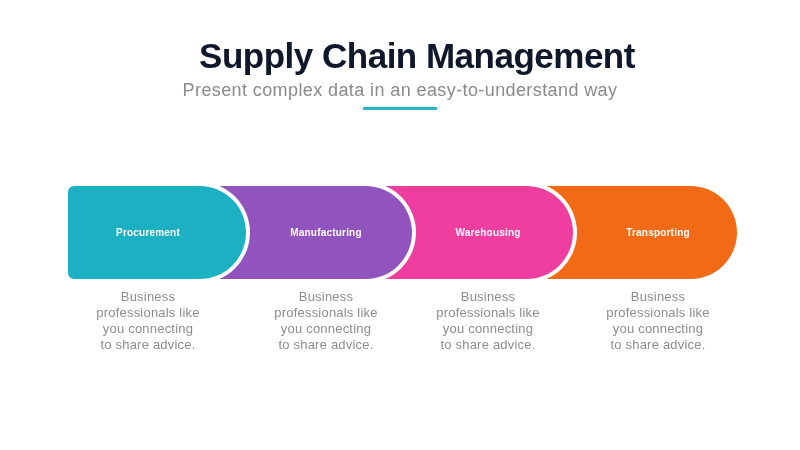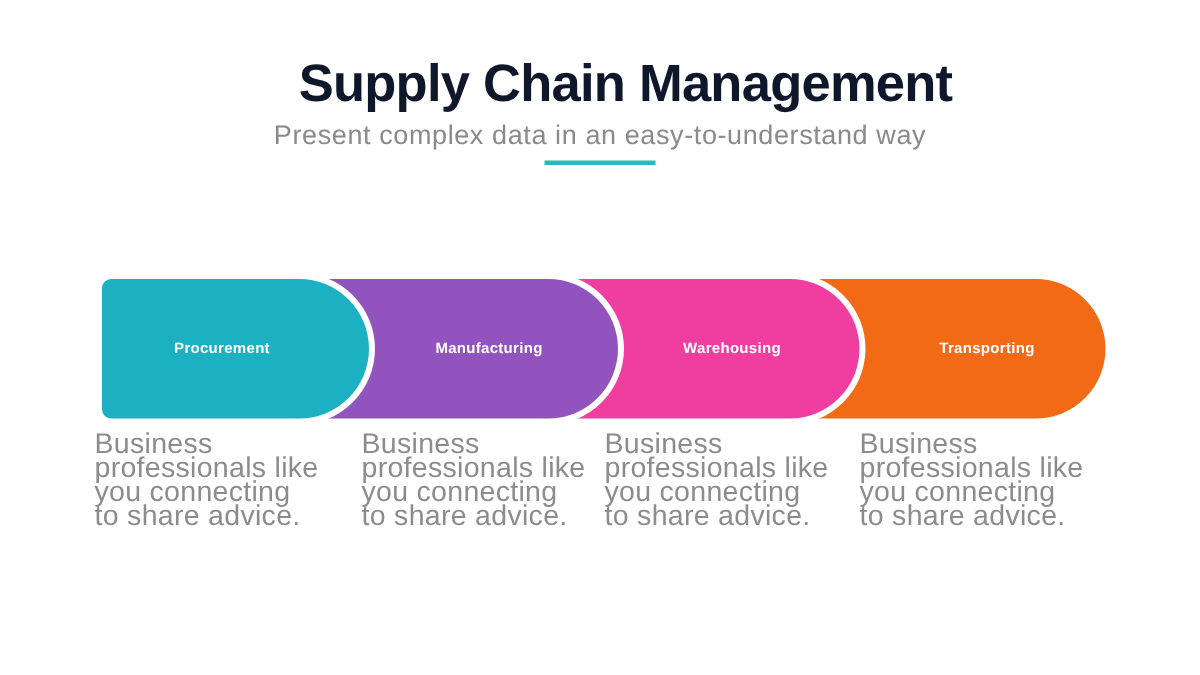--- a/index.html
+++ b/index.html
@@ -29,22 +29,22 @@
   .step-label{
     position:absolute;top:0;height:93px;width:180px;z-index:50;
     display:flex;align-items:center;justify-content:center;
     color:#ffffff;font-size:10px;font-weight:bold;letter-spacing:0.2px;
   }
   .l1{left:58px;}
   .l2{left:236px;}
   .l3{left:398px;}
   .l4{left:568px;}
   .desc{
-    position:absolute;top:289px;width:170px;text-align:left;
-    color:#8c8c8c;font-size:19px;line-height:16px;letter-spacing:0.2px;
+    position:absolute;top:289px;width:170px;text-align:center;
+    color:#8c8c8c;font-size:13px;line-height:16px;letter-spacing:0.2px;
   }
   .d1{left:63px;}
   .d2{left:241px;}
   .d3{left:403px;}
   .d4{left:573px;}
 </style>
 </head>
 <body>
 
 <div class="slide">

